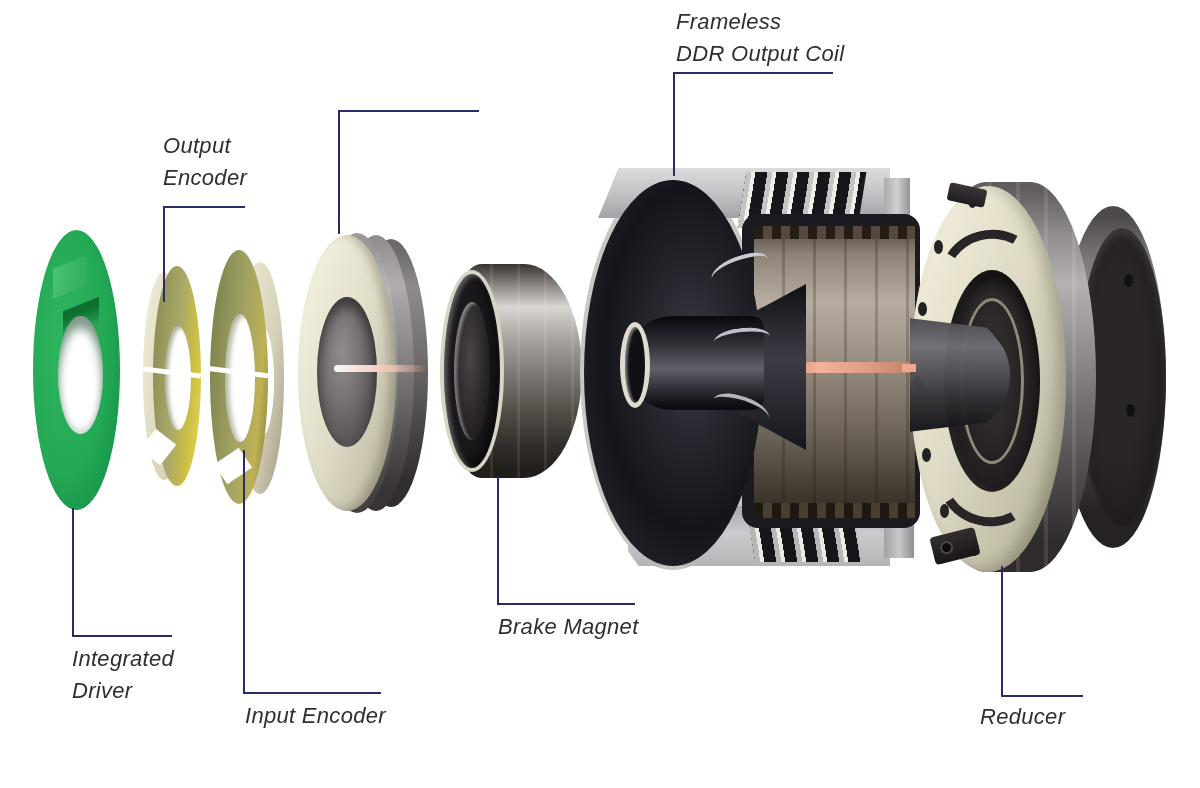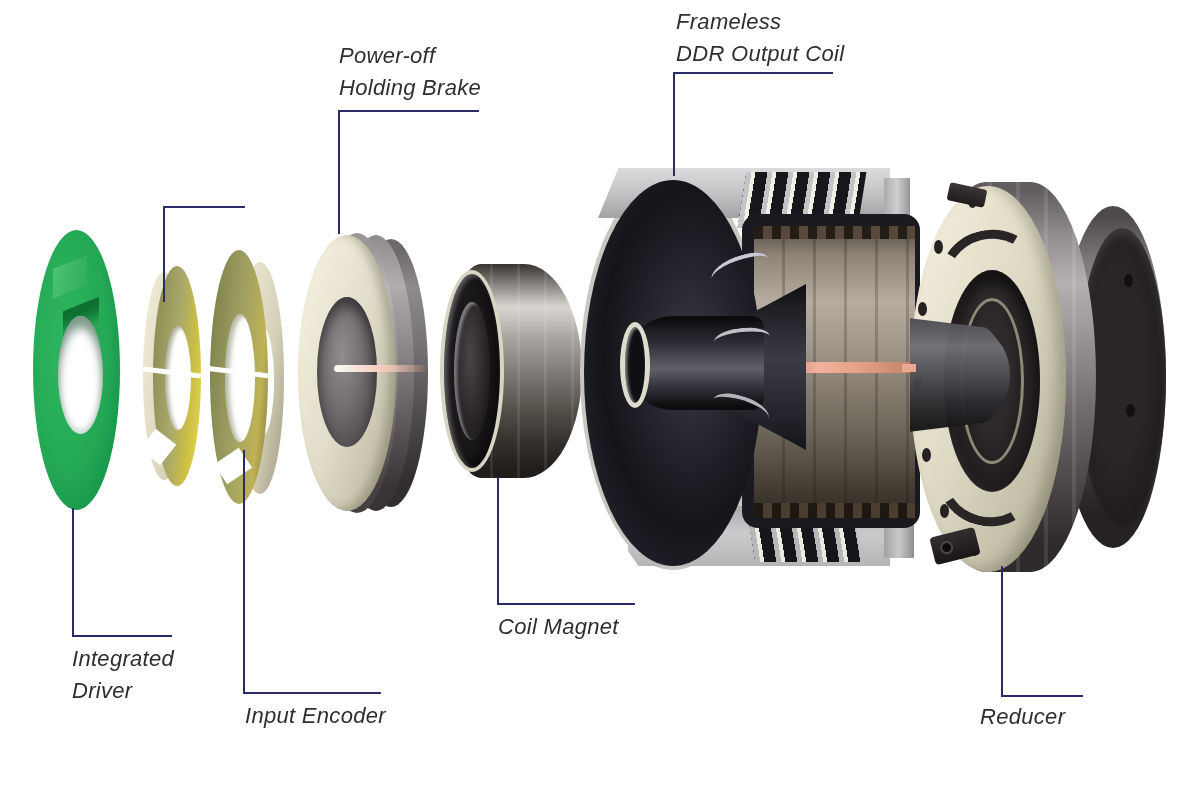--- a/index.html
+++ b/index.html
@@ -127,36 +127,36 @@
   <div class="leader v" style="left:673px;top:72px;height:104px;"></div>
 
   <div class="leader v" style="left:1001px;top:566px;height:129px;"></div>
   <div class="leader h" style="left:1001px;top:695px;width:82px;"></div>
 
   <div class="label" style="left:676px;top:6px;">
     <span>Frameless</span>
     <span>DDR Output Coil</span>
   </div>
 
-  <div class="label" style="left:339px;top:40px;">
-    <span>Power-off</span>
-    <span>Holding Brake</span>
+
+  <div class="label" style="left:163px;top:130px;">
+    <span>Output</span>
+    <span>Encoder</span>
   </div>
-
 
   <div class="label" style="left:72px;top:643px;">
     <span>Integrated</span>
     <span>Driver</span>
   </div>
 
   <div class="label" style="left:245px;top:700px;">
     <span>Input Encoder</span>
   </div>
 
   <div class="label" style="left:498px;top:611px;">
-    <span>Coil Magnet</span>
+    <span>Brake Magnet</span>
   </div>
 
   <div class="label" style="left:980px;top:701px;">
     <span>Reducer</span>
   </div>
 
 </div>
 
 </body></html>

